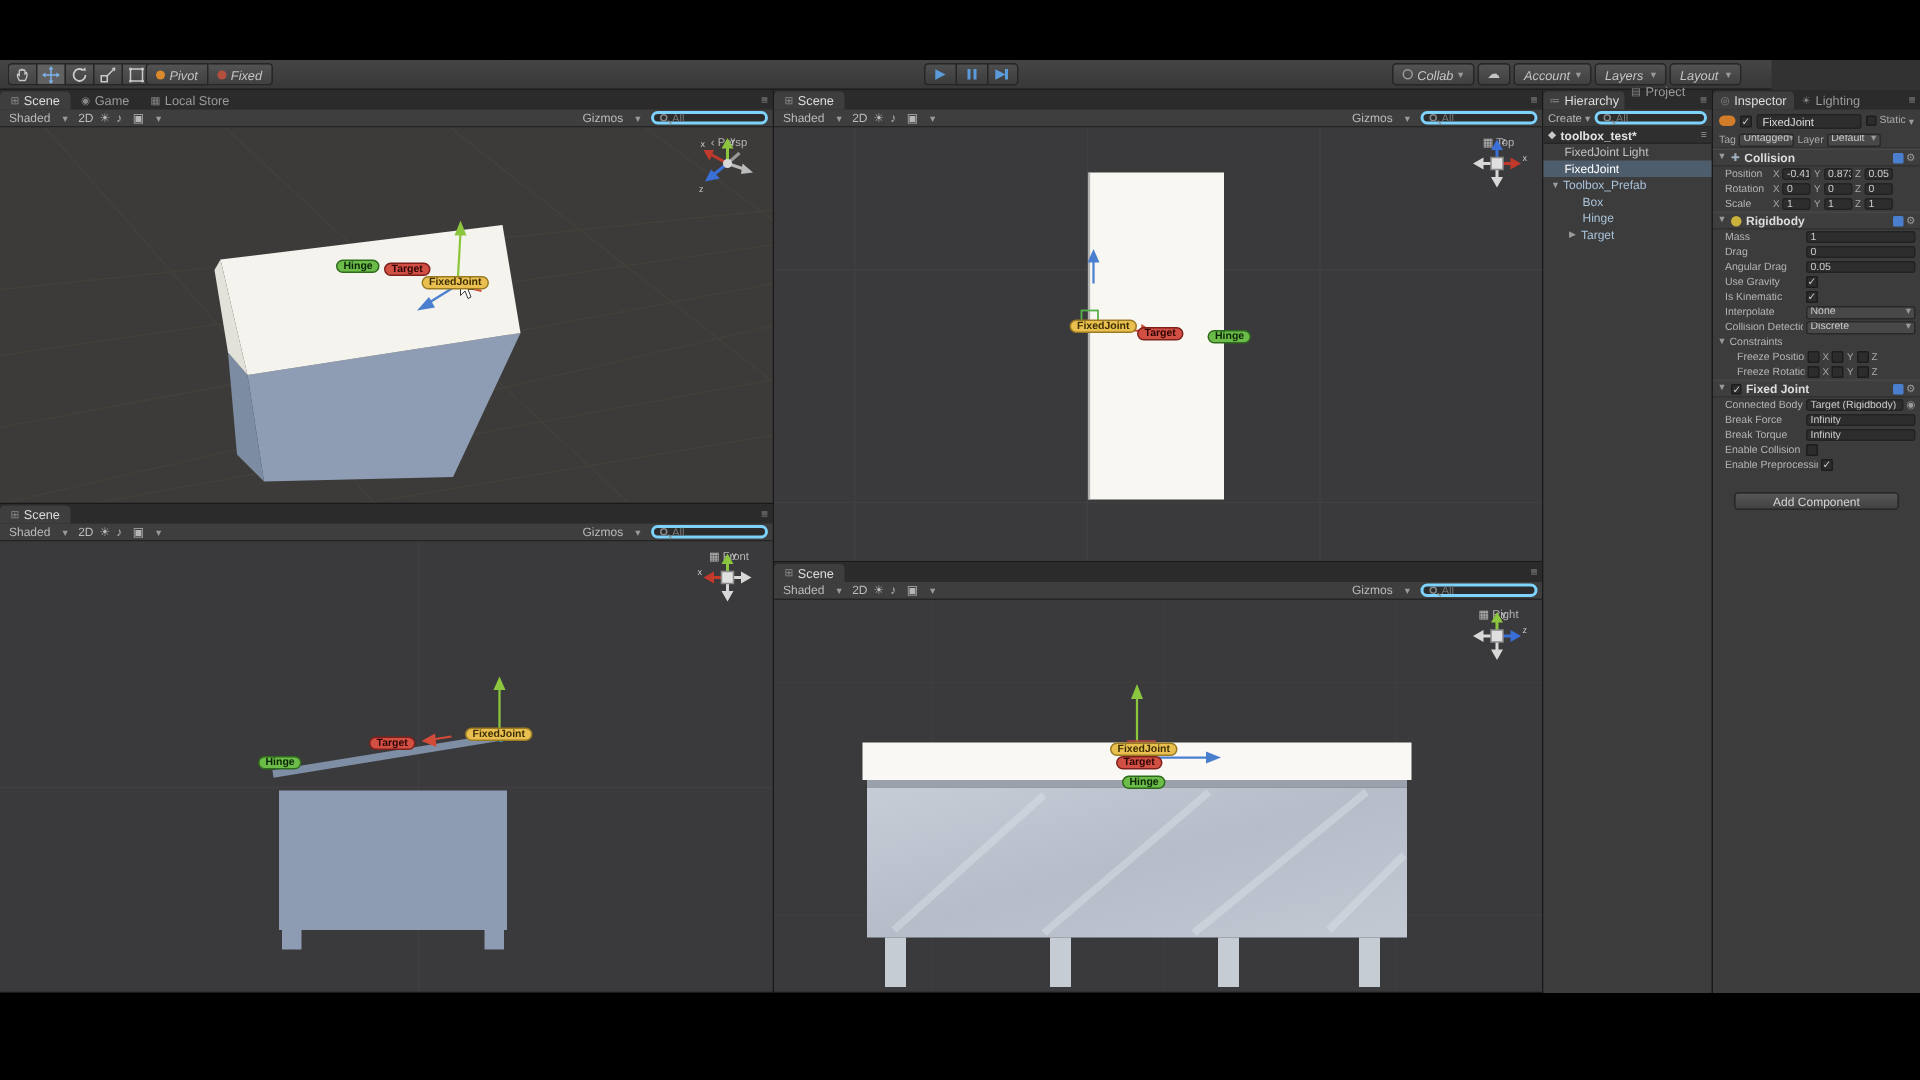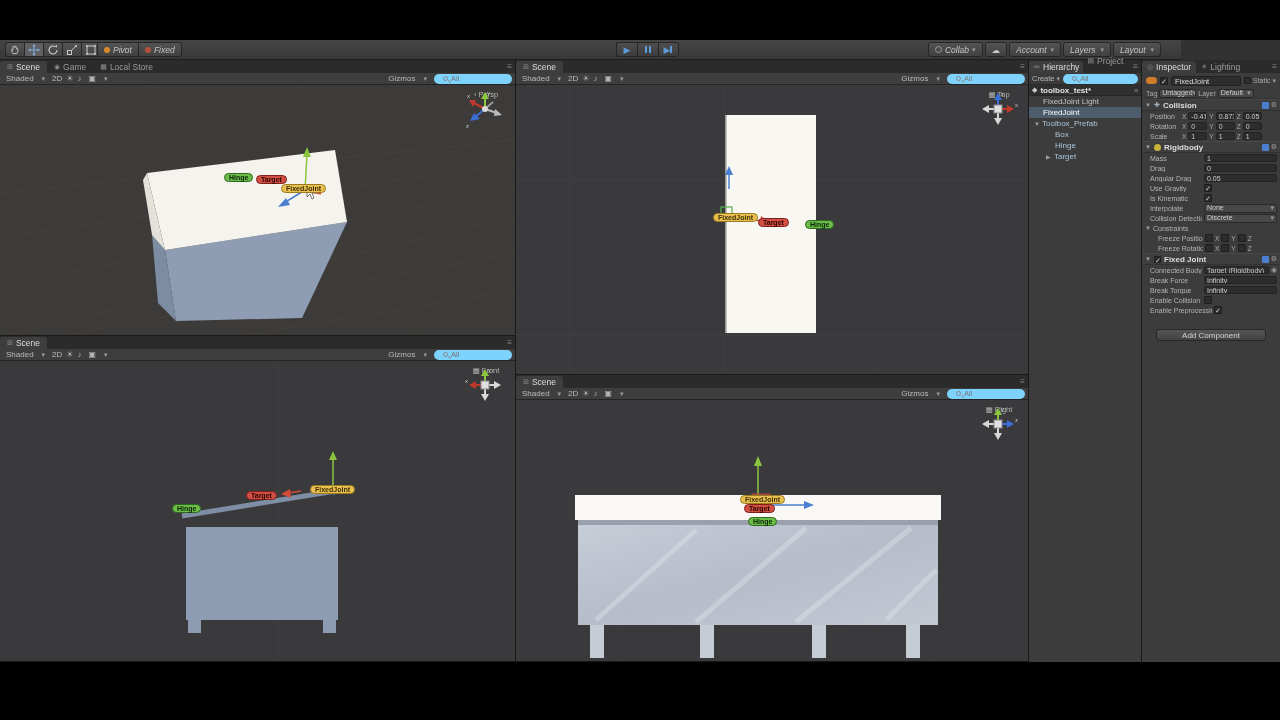--- a/index.html
+++ b/index.html
@@ -37,21 +37,21 @@
   .tab { height:12px; padding:0 7px; font-size:8.5px; color:#9b9b9b; display:flex; align-items:center; gap:3px; }
   .tab.active { background:#3e3e3e; color:#ddd; border-radius:3px 3px 0 0; }
   .tab .ticon { font-size:7px; color:#8a8a8a; }
   .panemenu { position:absolute; right:3px; top:2px; color:#8a8a8a; font-size:8px; }
   .viewbar { height:12px; background:#3e3e3e; border-bottom:1px solid #242424;
     display:flex; align-items:center; padding:0 3px; gap:4px; font-size:8px; color:#bbb; }
   .vb-drop { display:flex; align-items:center; gap:8px; padding:0 3px; }
   .vb-ico { font-size:8px; color:#b5b5b5; }
   .vb-sp { flex:1; }
   .searchbox { display:flex; align-items:center; width:78px; height:9px; background:#2c2c2c;
-    border:5px solid #7dd3fc; border-radius:5px; padding:0 4px; gap:3px; color:#777; font-size:7.5px; }
+    border:2px solid #7dd3fc; border-radius:5px; padding:0 4px; gap:3px; color:#777; font-size:7.5px; }
   .mag { width:5px; height:5px; border:1px solid #888; border-radius:50%; position:relative; flex:none; }
   .mag::after { content:""; position:absolute; left:4px; top:4px; width:3px; height:1px; background:#888; transform:rotate(45deg); }
   .content { position:absolute; left:0; right:0; top:25px; bottom:0; background:#3a3a3c; overflow:hidden; }
   .content svg { position:absolute; left:0; top:0; }
 
   
   .pill { position:absolute; height:9px; line-height:8px; padding:0 4px; border-radius:5px;
     font-size:7px; font-weight:bold; white-space:nowrap; }
   .pill.hinge { background:#6cbc49; border:1px solid #2f6b1d; color:#0a2407; }
   .pill.target { background:#d24f43; border:1px solid #7e211c; color:#2d0503; }

